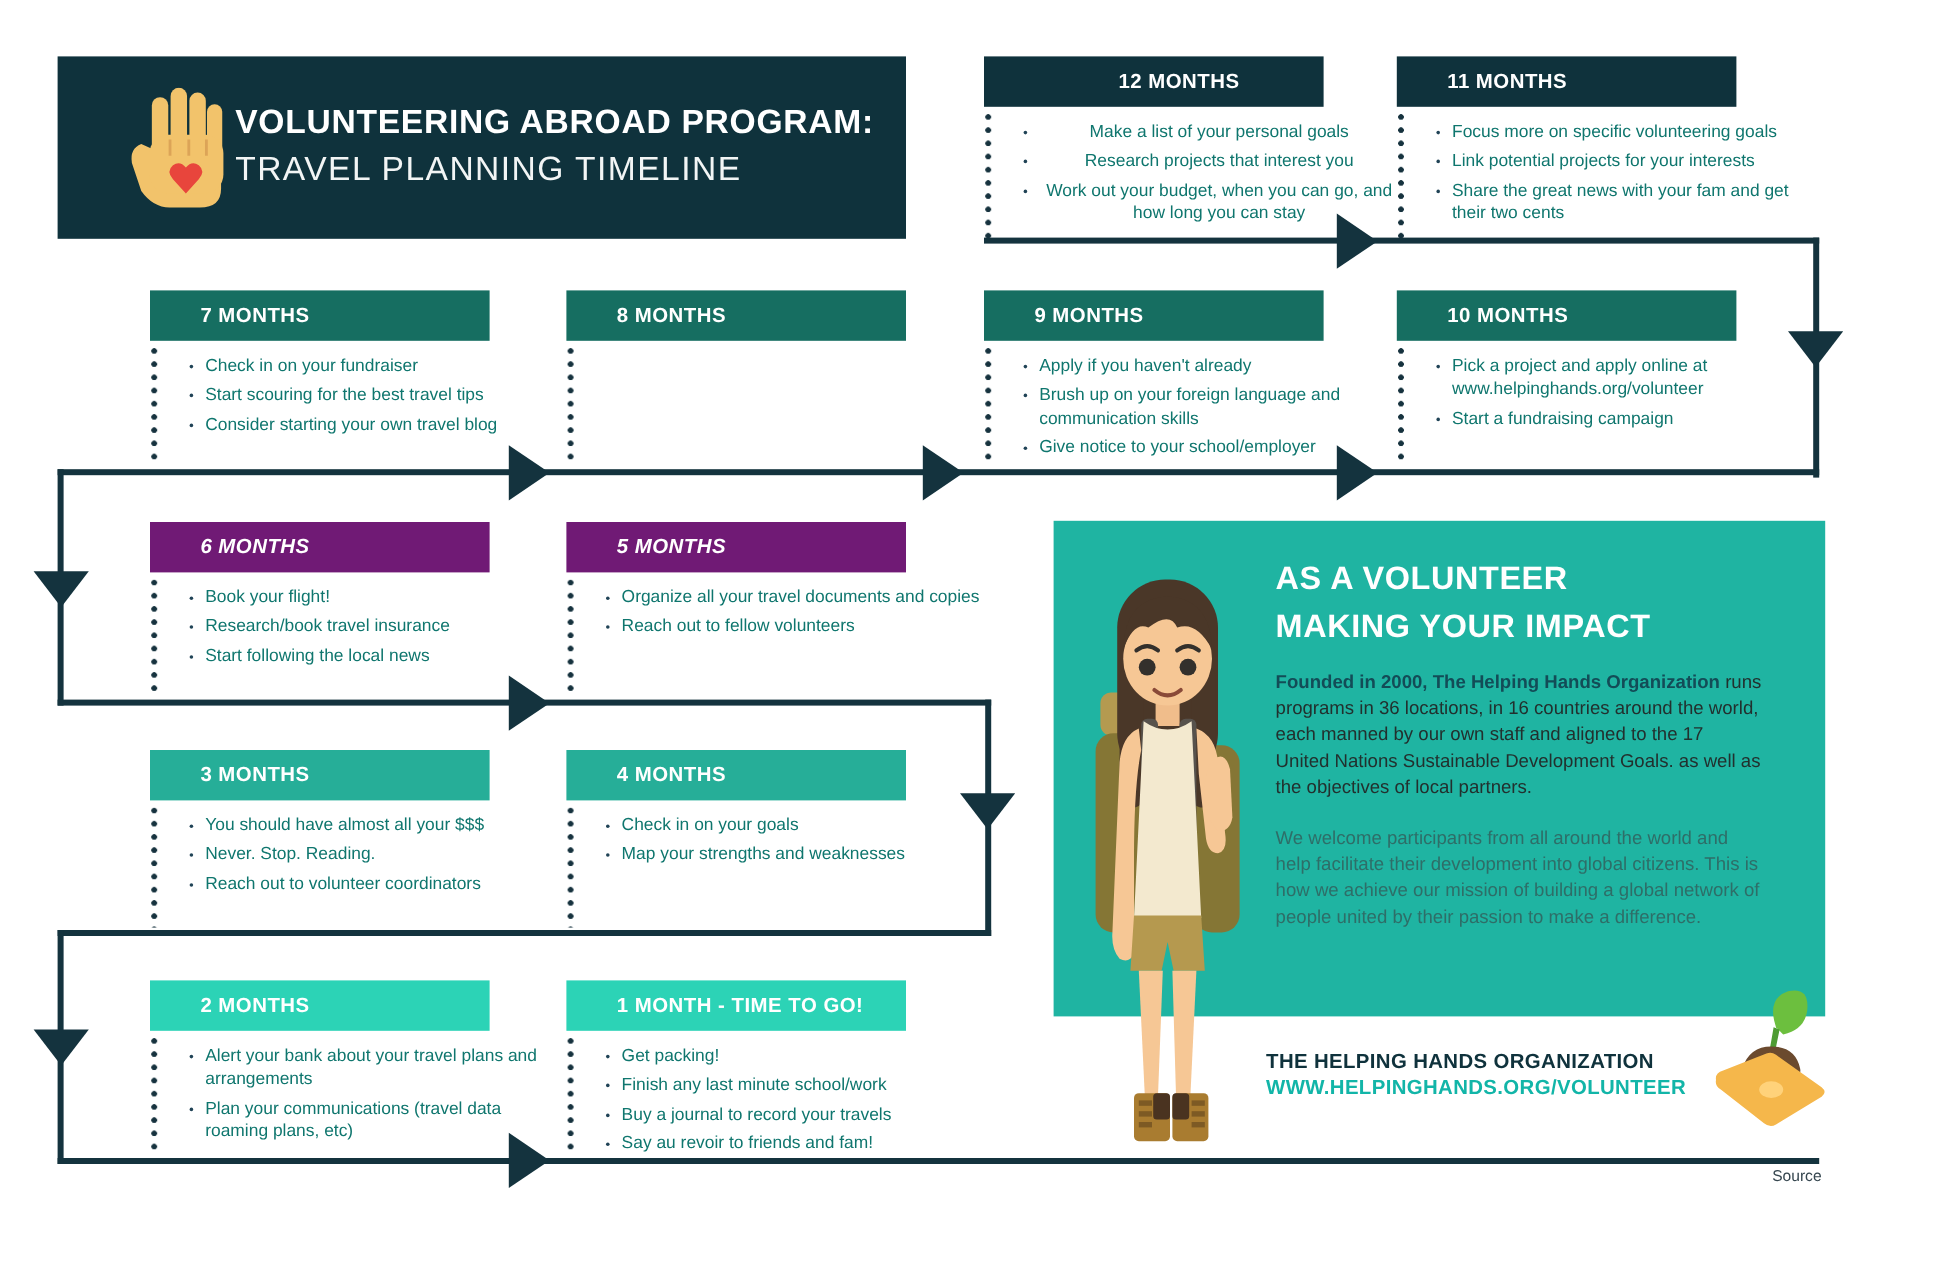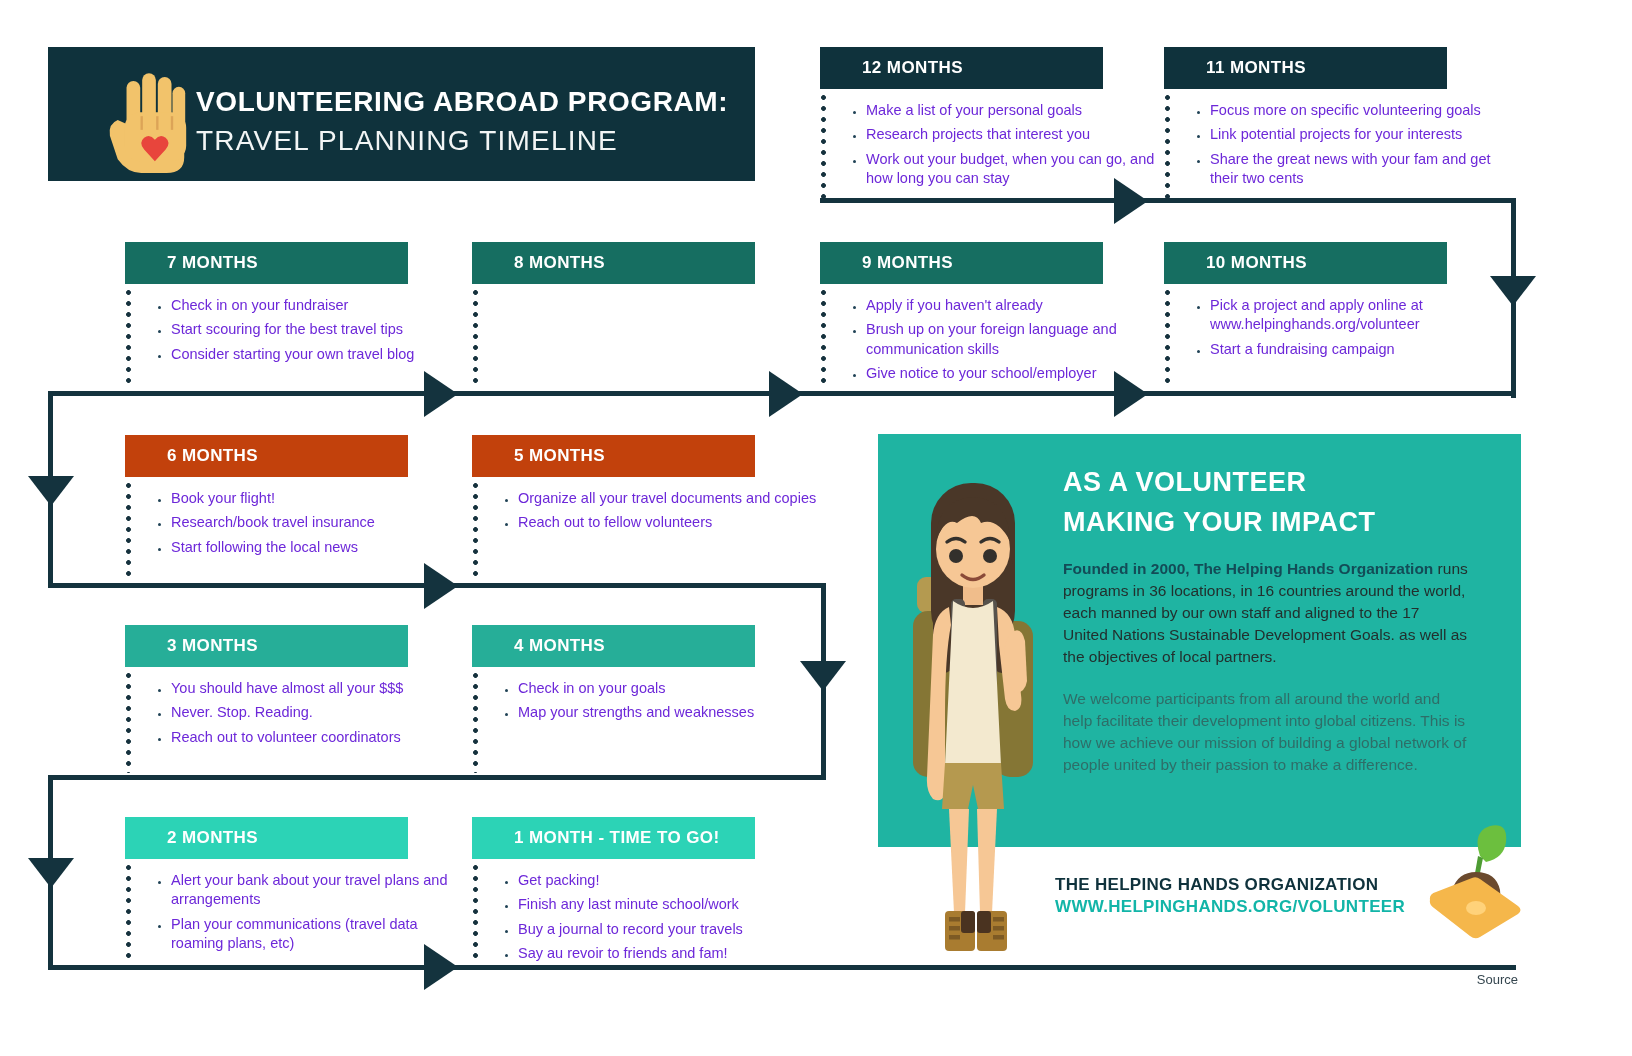--- a/index.html
+++ b/index.html
@@ -1,38 +1,38 @@
 <!DOCTYPE html>
 <html><head>
 <meta charset="utf-8">
 <style>
   html,body{margin:0;padding:0;background:#eef1f2;}
   #canvas{position:relative;width:1632px;height:1056px;background:#ffffff;overflow:hidden;
           font-family:"Liberation Sans", sans-serif;}
 
   
-  .title-block{position:absolute;left:48px;top:47px;width:707px;height:134px;background:#0f323c;}
+  .title-block{position:absolute;left:48px;top:47px;width:707px;height:152px;background:#0f323c;}
   .title-text{position:absolute;left:148px;top:36px;color:#ffffff;}
   .title-line1{font-size:28px;font-weight:800;letter-spacing:0.6px;line-height:38px;}
   .title-line2{font-size:28px;font-weight:400;letter-spacing:1.2px;line-height:40px;color:#f2f5f5;}
 
   
   .card{position:absolute;width:283px;}
   .hdr{height:42px;line-height:42px;padding-left:42px;color:#ffffff;font-size:17px;
        font-weight:700;letter-spacing:0.4px;}
   .navy .hdr{background:#0f323c;}
   .g1 .hdr{background:#166e61;}
-  .g2 .hdr{background:#c2410c;}
+  .g2 .hdr{background:#701a75;font-style:italic;}
   .g3 .hdr{background:#26ae98;}
   .g4 .hdr{background:#2cd3b6;}
   .dots{position:absolute;left:1px;top:48px;width:5px;
         background-image:radial-gradient(circle at 2.5px 2.5px,#16323e 2.1px,rgba(0,0,0,0) 2.6px);
         background-size:5px 11px;background-repeat:repeat-y;}
   ul.list{margin:12px 0 0 0;padding:0 0 0 46px;width:300px;list-style:disc;}
-  ul.list li{font-size:14.5px;line-height:1.33;color:#6d28d9;margin-bottom:5px;}
+  ul.list li{font-size:14.5px;line-height:1.33;color:#0f766e;margin-bottom:5px;}
   ul.list li::marker{color:#204356;font-size:11px;}
 
   
   .tl{position:absolute;background:#14333e;}
   .arrow-right{position:absolute;width:0;height:0;border-top:23px solid transparent;
                border-bottom:23px solid transparent;border-left:34px solid #14333e;}
   .arrow-down{position:absolute;width:0;height:0;border-left:23px solid transparent;
               border-right:23px solid transparent;border-top:30px solid #14333e;}
 
   
@@ -93,21 +93,21 @@
   <div class="arrow-down" style="left:1490px;top:276px;"></div>
   <div class="arrow-right" style="left:424px;top:371px;"></div>
   <div class="arrow-right" style="left:769px;top:371px;"></div>
   <div class="arrow-right" style="left:1114px;top:371px;"></div>
   <div class="arrow-down" style="left:28px;top:476px;"></div>
   <div class="arrow-right" style="left:424px;top:563px;"></div>
   <div class="arrow-down" style="left:800px;top:661px;"></div>
   <div class="arrow-down" style="left:28px;top:858px;"></div>
   <div class="arrow-right" style="left:424px;top:944px;"></div>
 
-  <div class="card navy" style="left:820px;top:47px;">
+  <div class="card navy" style="left:820px;top:47px;text-align:center;">
     <div class="hdr">12 MONTHS</div>
     <div class="dots" style="height:104px;"></div>
     <ul class="list">
       <li>Make a list of your personal goals</li>
       <li>Research projects that interest you</li>
       <li>Work out your budget, when you can go, and how long you can stay</li>
     </ul>
   </div>
   <div class="card navy" style="left:1164px;top:47px;">
     <div class="hdr">11 MONTHS</div>

